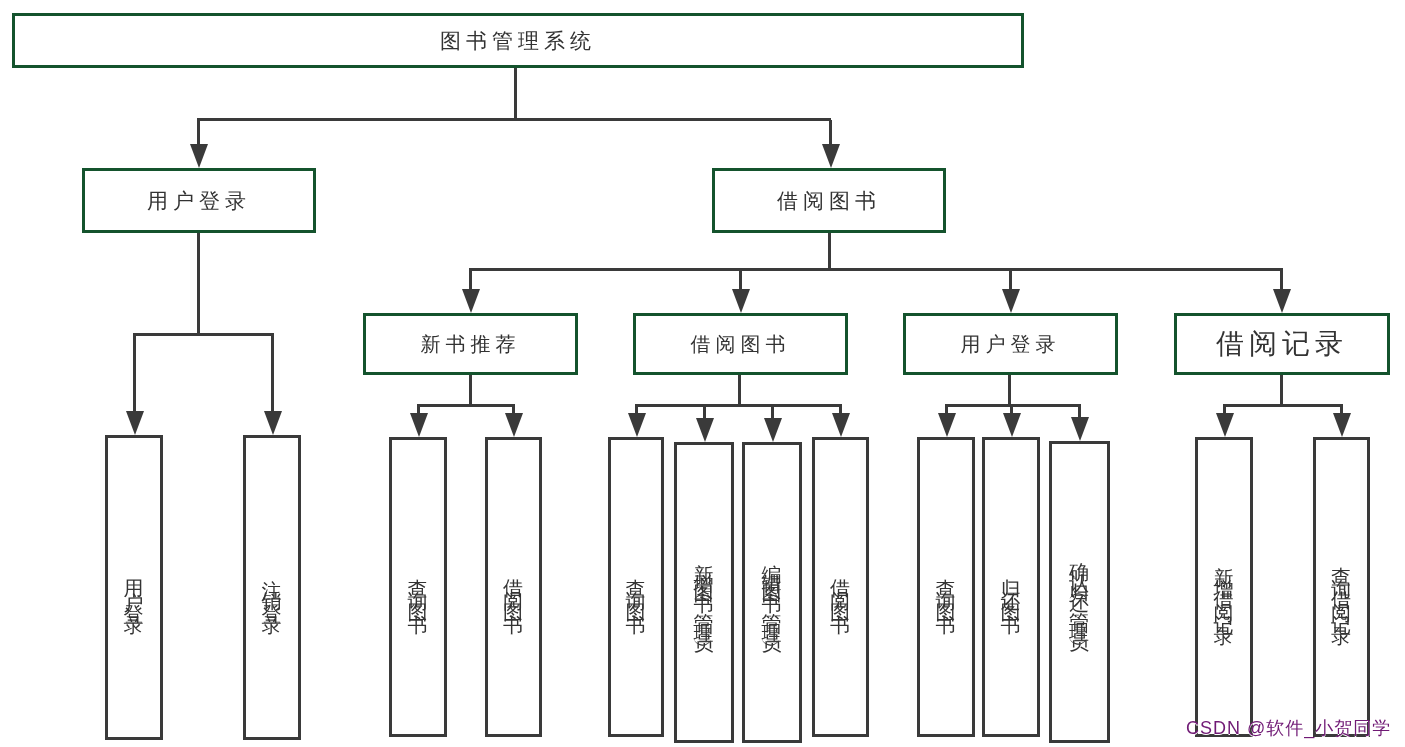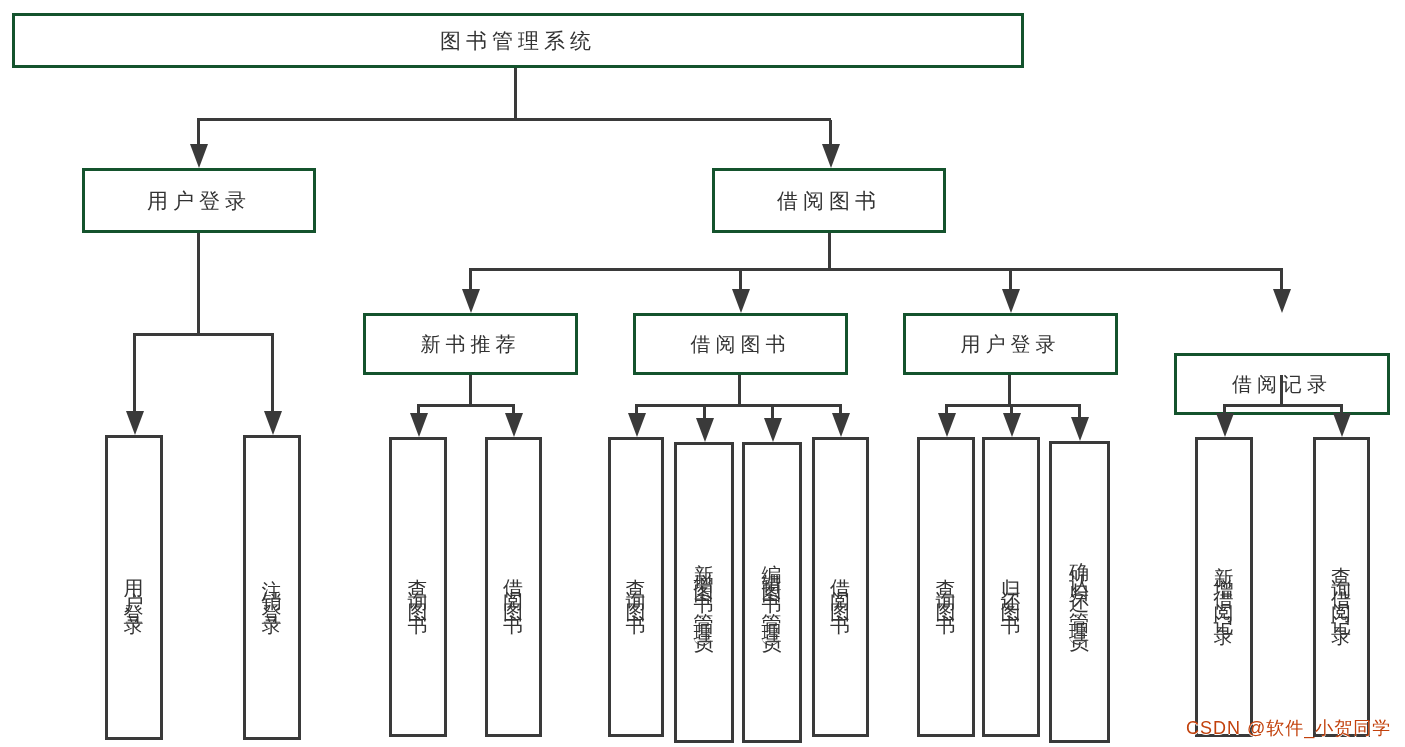--- a/index.html
+++ b/index.html
@@ -68,21 +68,21 @@
     height: 0;
     border-left: 9px solid transparent;
     border-right: 9px solid transparent;
     border-top: 24px solid #3a3a3a;
   }
   .watermark {
     position: absolute;
     left: 1186px;
     top: 716px;
     font-size: 18px;
-    color: #c2410c;
+    color: #701a75;
     letter-spacing: 1px;
     white-space: nowrap;
     text-shadow: 0 1px 0 #ffffff;
   }
 </style>
 </head>
 <body>
 
 <div id="canvas">
 
@@ -116,21 +116,21 @@
 
   <div class="hbox" style="left:363px; top:313px; width:215px; height:62px; font-size:20px;">
     <span>新书推荐</span>
   </div>
   <div class="hbox" style="left:633px; top:313px; width:215px; height:62px; font-size:20px;">
     <span>借阅图书</span>
   </div>
   <div class="hbox" style="left:903px; top:313px; width:215px; height:62px; font-size:20px;">
     <span>用户登录</span>
   </div>
-  <div class="hbox" style="left:1174px; top:313px; width:216px; height:62px; font-size:20px;margin-top:40px;">
+  <div class="hbox" style="left:1174px; top:313px; width:216px; height:62px; font-size:28px;">
     <span>借阅记录</span>
   </div>
 
   <div class="vline" style="left:469px; top:375px; height:31px;"></div>
   <div class="hline" style="left:417px; top:404px; width:98px;"></div>
   <div class="arrow" style="left:417px; top:406px; height:7px;"></div>
   <div class="arrow" style="left:512px; top:406px; height:7px;"></div>
 
   <div class="vline" style="left:738px; top:375px; height:31px;"></div>
   <div class="hline" style="left:635px; top:404px; width:207px;"></div>

